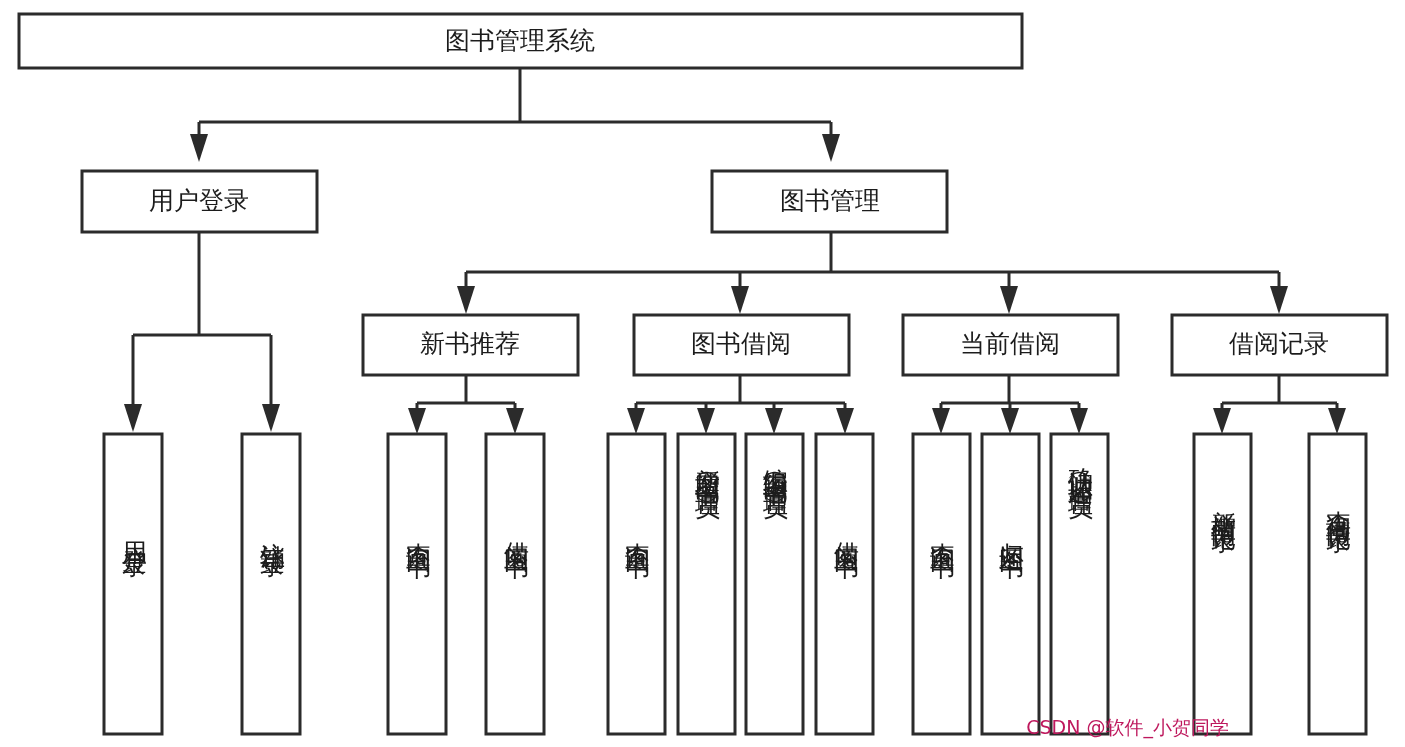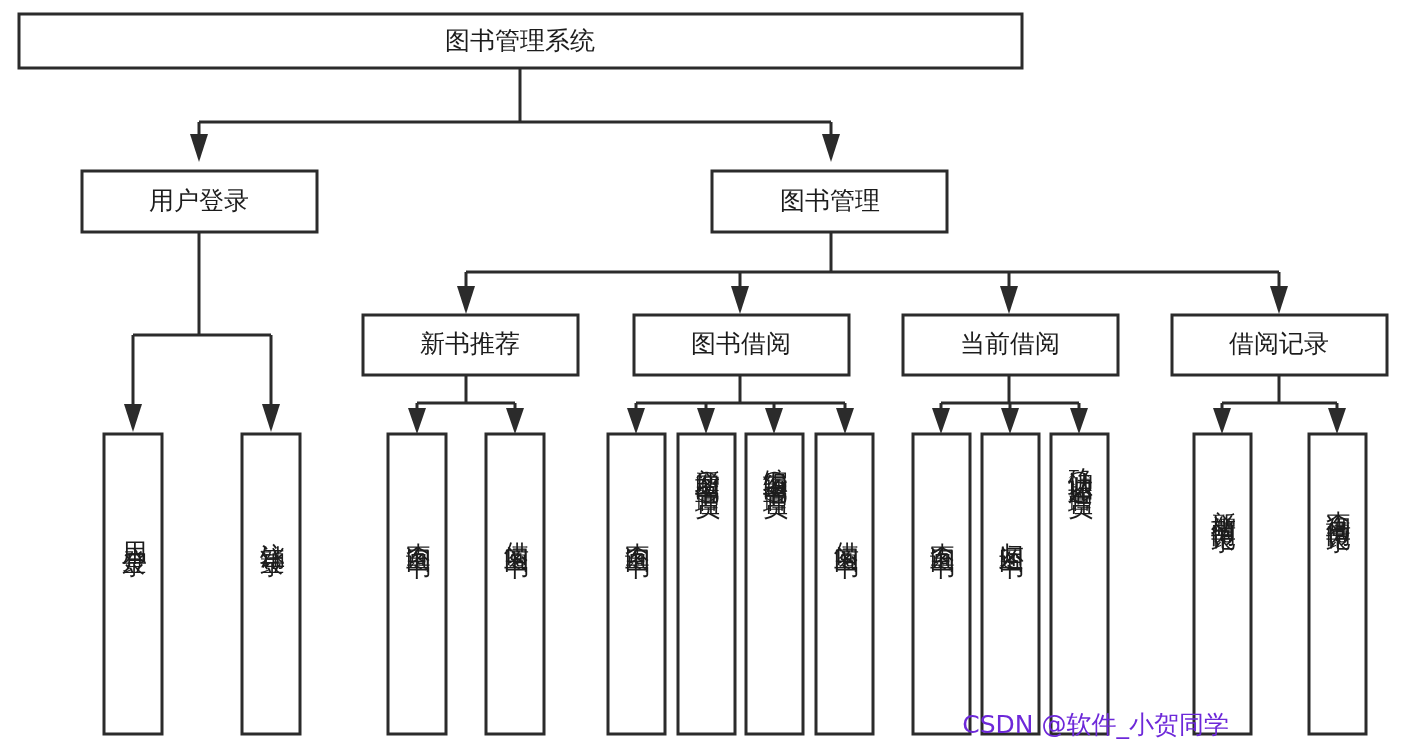--- a/index.html
+++ b/index.html
@@ -55,22 +55,22 @@
     writing-mode: vertical-rl;
     text-orientation: upright;
     dominant-baseline: middle;
     letter-spacing: 4px;
   }
   .watermark-text {
     position: absolute;
     right: 10px;
     bottom: 6px;
     font-family: "DejaVu Sans", "Liberation Sans", sans-serif;
-    font-size: 25px;
-    color: #6d28d9;
+    font-size: 19px;
+    color: #be185d;
     white-space: nowrap;
     user-select: none;
   }
 </style>
 </head>
 <body>
 
 <div id="diagram-root">
 
   <svg class="diagram-canvas" viewBox="0 0 1405 747" xmlns="http://www.w3.org/2000/svg">

